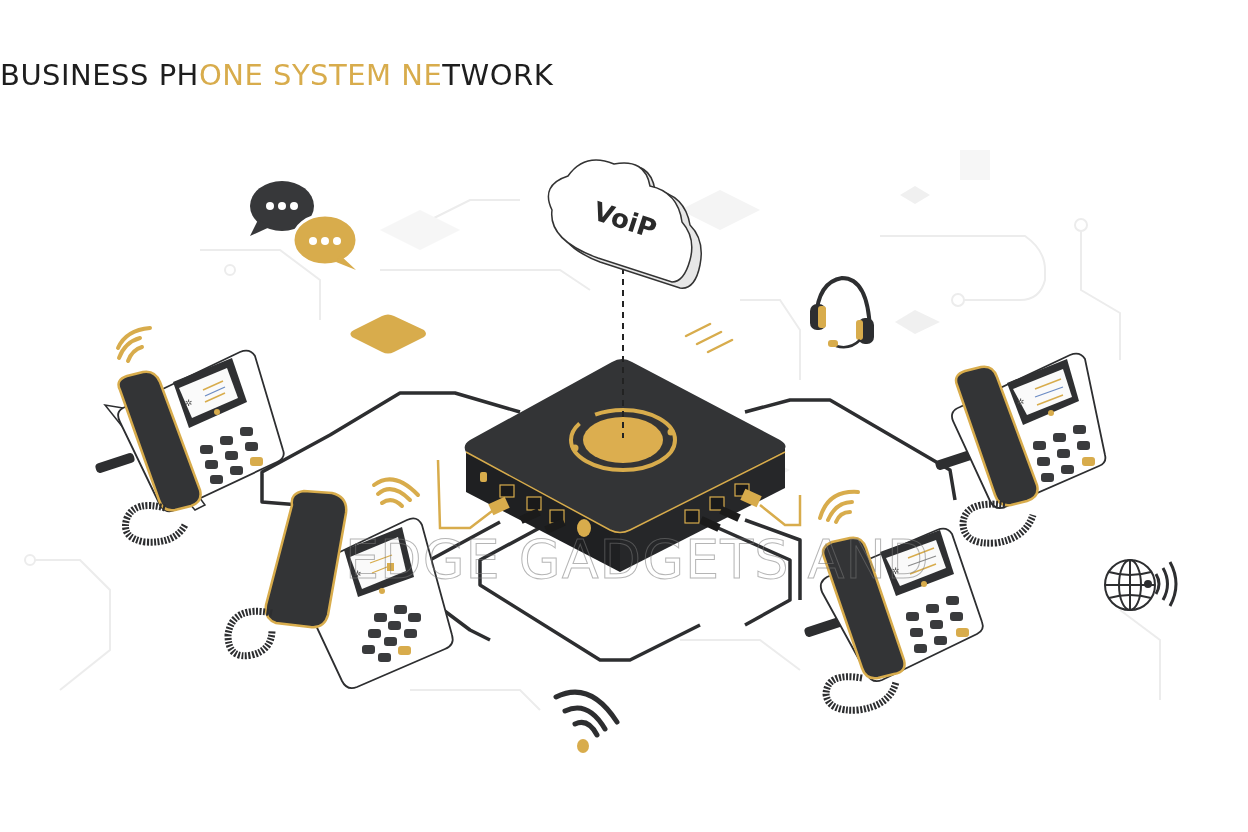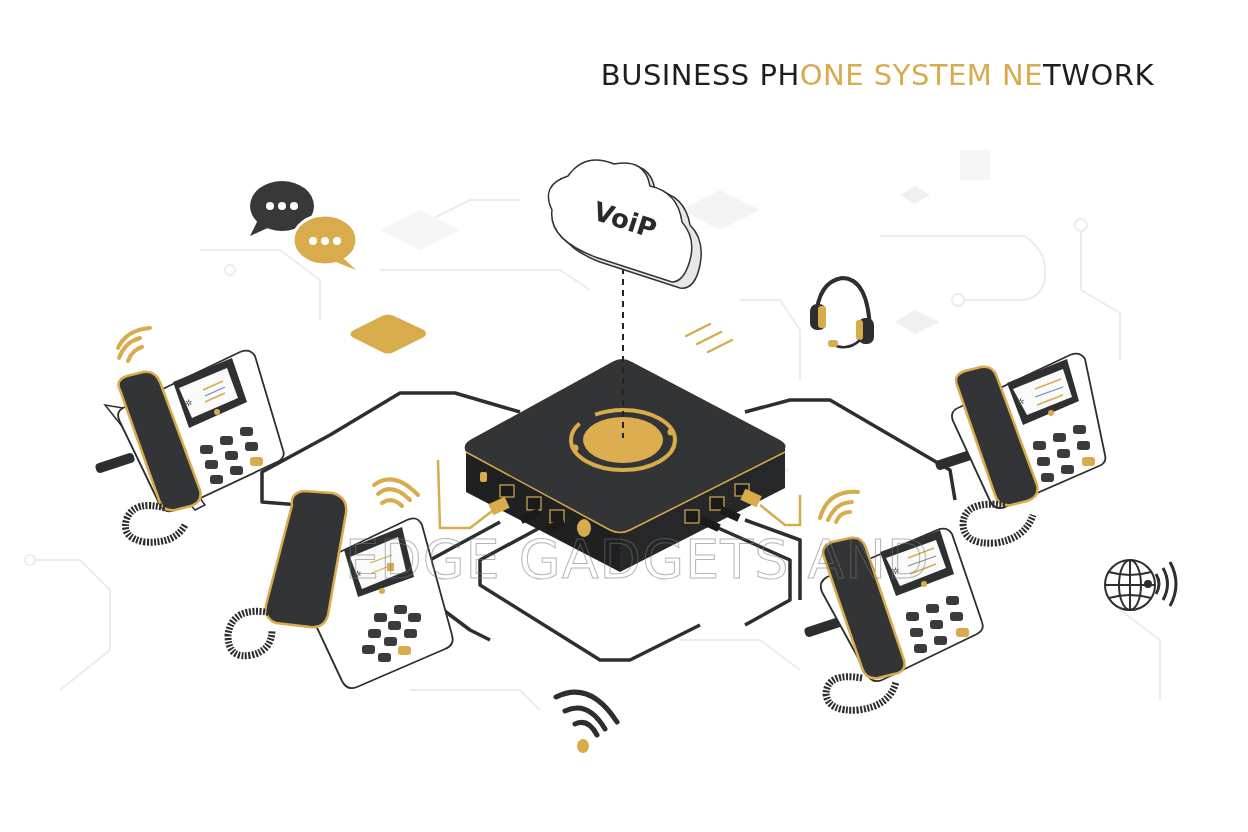--- a/index.html
+++ b/index.html
@@ -1,18 +1,18 @@
 <!DOCTYPE html>
 <html><head>
 <meta charset="utf-8">
 <style>
   html,body{margin:0;padding:0;background:#ffffff;}
   body{width:1248px;height:832px;overflow:hidden;position:relative;font-family:"Liberation Sans",sans-serif;}
   #stage{position:absolute;left:0;top:0;width:1248px;height:832px;}
-  .title{position:absolute;left:0;top:58px;width:1138px;text-align:right;font-family:"DejaVu Sans",sans-serif;font-size:29px;letter-spacing:0.5px;font-weight:500;color:#1e1e1e;padding-left:16px;}
+  .title{position:absolute;left:0;top:58px;width:1138px;text-align:left;font-family:"DejaVu Sans",sans-serif;font-size:29px;letter-spacing:0.5px;font-weight:500;color:#1e1e1e;}
   .title .gold{color:#d8ac4c;}
   .wm{position:absolute;font-family:"DejaVu Sans",sans-serif;color:transparent;-webkit-text-stroke:1px rgba(120,120,120,0.55);white-space:nowrap;}
   .wm1{left:507px;top:468px;font-size:26px;}
   .wm2{left:345px;top:528px;font-size:54px;letter-spacing:1px;}
   svg text{font-family:"DejaVu Sans",sans-serif;}
 </style>
 </head>
 <body>
 
 <div id="stage">

